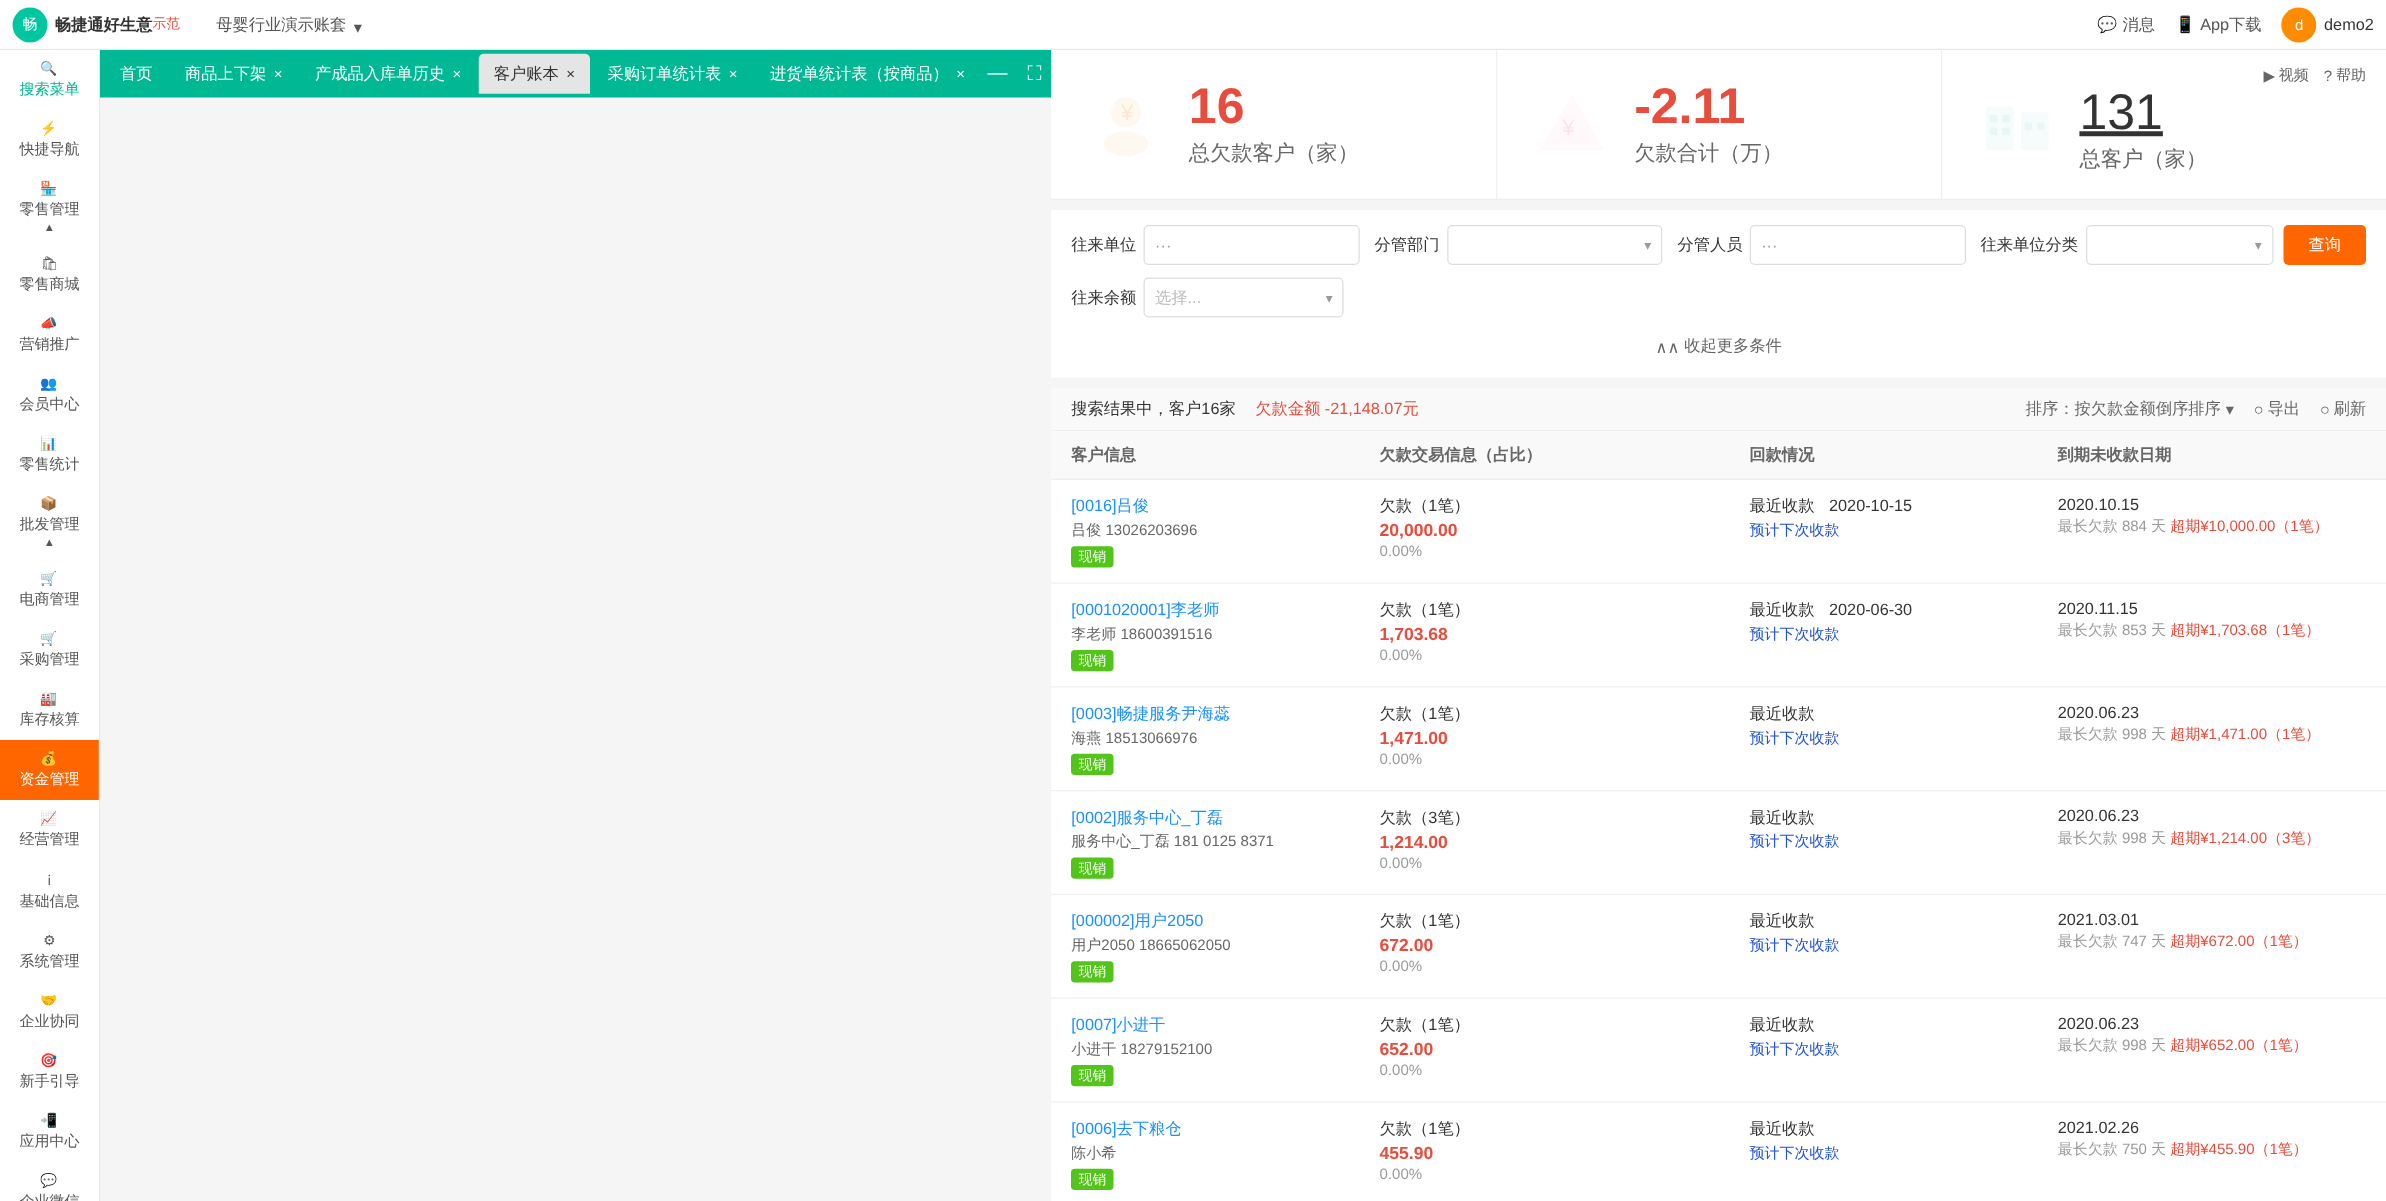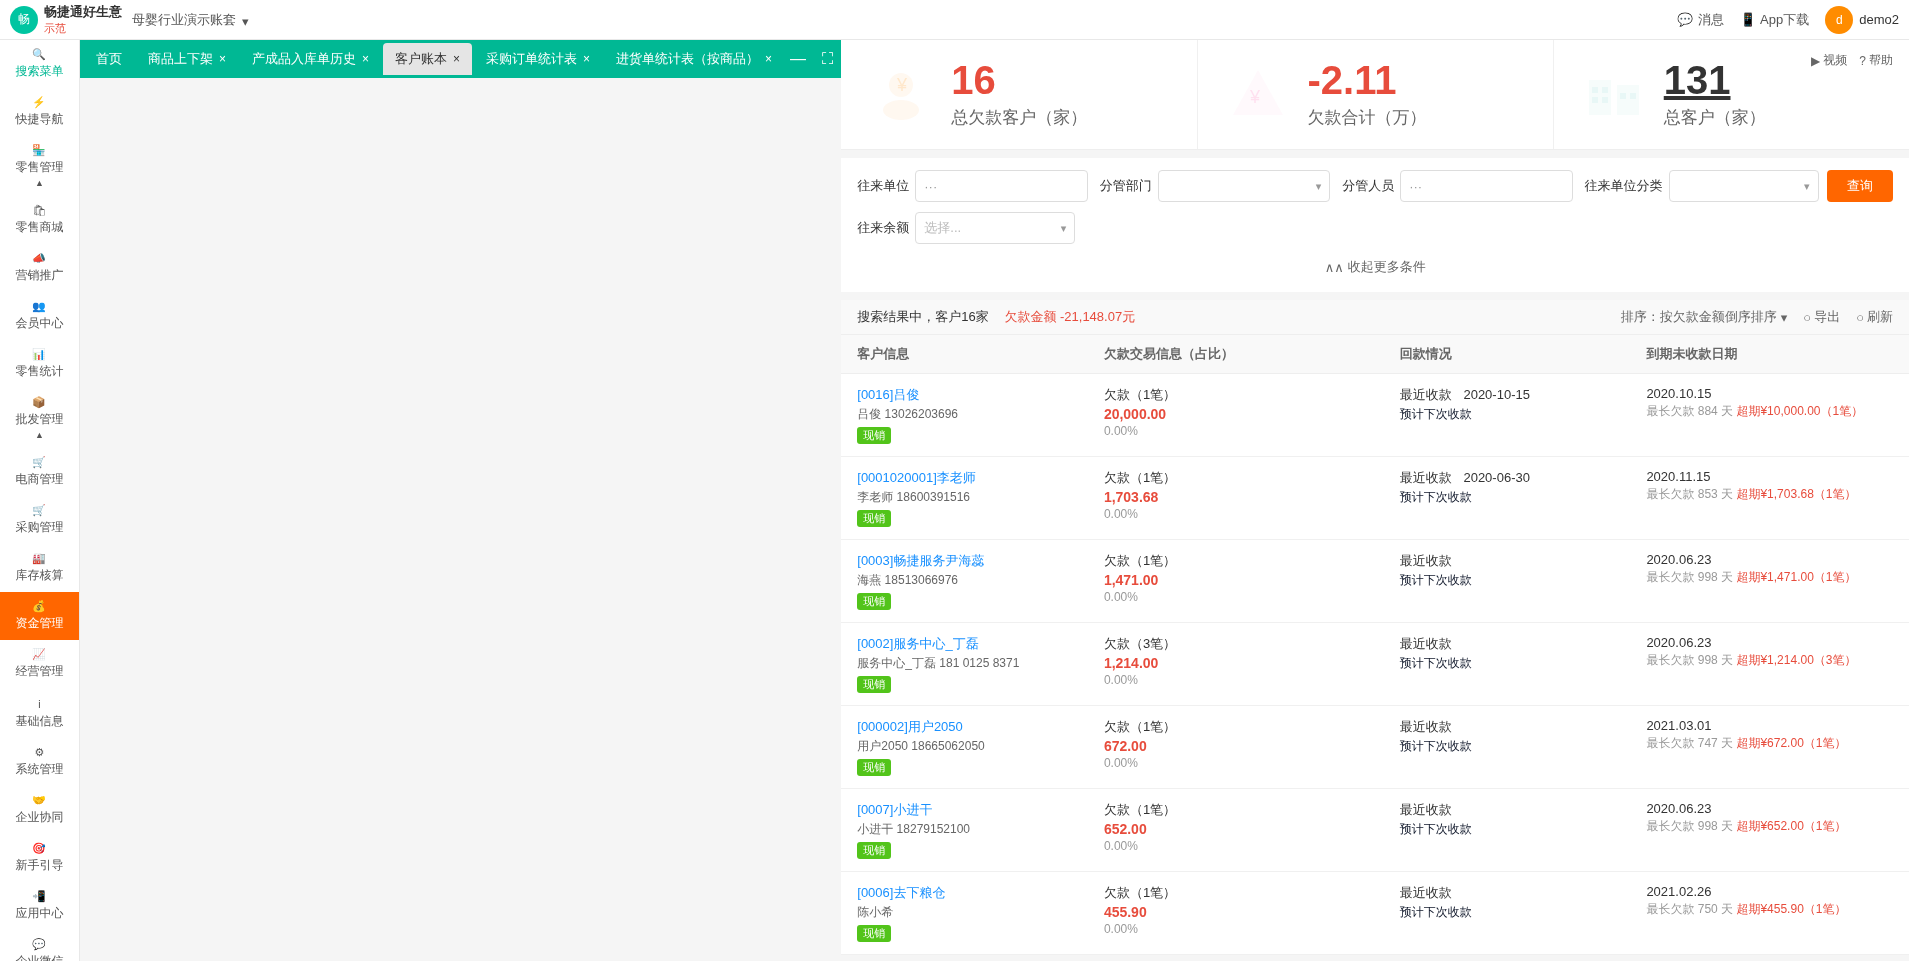--- a/index.html
+++ b/index.html
@@ -40,21 +40,21 @@
     
     
     .stats-row { display: flex; background: #fff; margin-bottom: 8px; border-bottom: 1px solid #eee; }
     .stat-card { flex: 1; display: flex; align-items: center; padding: 20px 30px; gap: 20px; border-right: 1px solid #f0f0f0; position: relative; }
     .stat-card:last-child { border-right: none; }
     .stat-icon { width: 60px; height: 60px; opacity: 0.2; font-size: 48px; display: flex; align-items: center; justify-content: center; }
     .stat-icon.orange { color: #ff8c00; }
     .stat-info { display: flex; flex-direction: column; }
     .stat-value { font-size: 40px; font-weight: bold; line-height: 1; }
     .stat-value.red { color: #e74c3c; }
-    .stat-value.black { color: #333; font-weight: 700; text-decoration: underline; }
+    .stat-value.black { color: #333; font-weight: 400; text-decoration: underline; margin-top: 10px; }
     .stat-label { font-size: 17px; color: #666; margin-top: 6px; }
     .stat-top-right { position: absolute; top: 12px; right: 16px; display: flex; gap: 12px; }
     .stat-top-btn { font-size: 12px; color: #666; cursor: pointer; display: flex; align-items: center; gap: 3px; }
     
     
     .filter-area { background: #fff; padding: 12px 16px; margin-bottom: 8px; }
     .filter-row { display: flex; align-items: center; gap: 12px; margin-bottom: 10px; flex-wrap: wrap; }
     .filter-item { display: flex; align-items: center; gap: 6px; flex: 1; min-width: 200px; }
     .filter-label { font-size: 13px; color: #333; white-space: nowrap; }
     .filter-input { flex: 1; height: 32px; border: 1px solid #ddd; border-radius: 4px; padding: 0 8px; font-size: 13px; display: flex; align-items: center; justify-content: space-between; cursor: pointer; background: #fff; min-width: 150px; }
@@ -83,41 +83,41 @@
     .customer-name { color: #1890ff; cursor: pointer; font-size: 13px; text-decoration: none; }
     .customer-sub { font-size: 12px; color: #666; margin-top: 2px; }
     .tag { display: inline-block; background: #52c41a; color: white; font-size: 11px; padding: 1px 6px; border-radius: 3px; margin-top: 4px; }
     
     .debt-info { flex: 3; }
     .debt-label { font-size: 13px; color: #333; }
     .debt-amount { color: #e74c3c; font-size: 14px; font-weight: bold; margin-top: 2px; }
     .debt-percent { font-size: 12px; color: #999; margin-top: 2px; }
     
     .recovery-info { flex: 2.5; }
-    .recovery-next { font-size: 12px; color: #0f172a; margin-top: 2px; }
+    .recovery-next { font-size: 12px; color: #1d4ed8; margin-top: 2px; }
     
     .overdue-info { flex: 2.5; }
     .overdue-date { font-size: 13px; color: #333; }
     .overdue-days { font-size: 12px; color: #999; margin-top: 2px; }
     .overdue-amount { color: #e74c3c; font-size: 12px; }
     .select-arrow { font-size: 11px; color: #999; }
   </style>
 </head>
 <body>
 
 <div class="top-bar">
   <div class="top-bar-left">
     <div class="logo-area">
       <div class="logo-icon">畅</div>
-      <div style="display:flex;flex-direction:column;">
+      <div style="display:flex;flex-direction:row;">
         <span style="font-size:13px;color:#333;font-weight:bold;">畅捷通好生意</span>
         <span style="font-size:11px;color:#e74c3c;">示范</span>
       </div>
     </div>
-    <div style="display:flex;align-items:flex-end;gap:6px;cursor:pointer;color:#555;font-size:13px;">
+    <div style="display:flex;align-items:flex-end;gap:6px;cursor:pointer;color:#555;font-size:13px;margin-left:19px;">
       <span>母婴行业演示账套</span>
       <span>▾</span>
     </div>
   </div>
   <div class="top-bar-right">
     <div class="top-bar-btn">
       <span>💬</span>
       <span>消息</span>
     </div>
     <div class="top-bar-btn">

